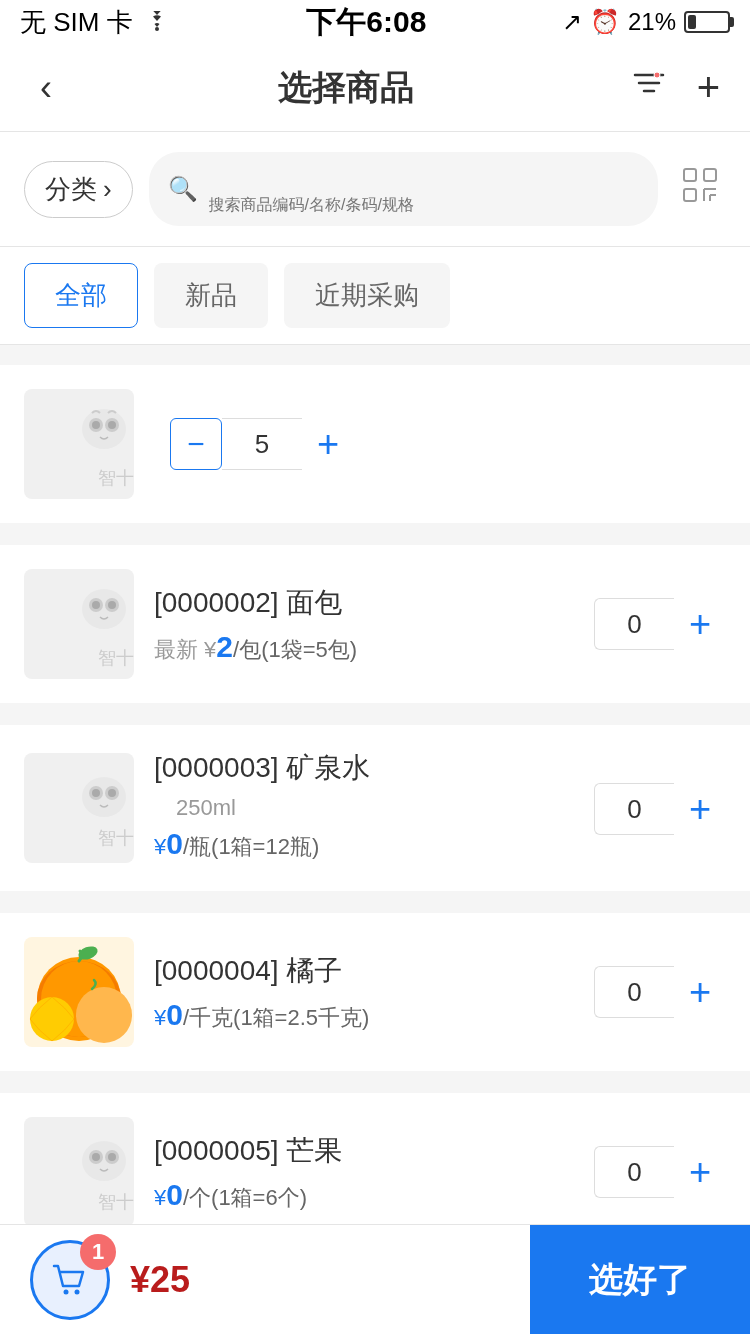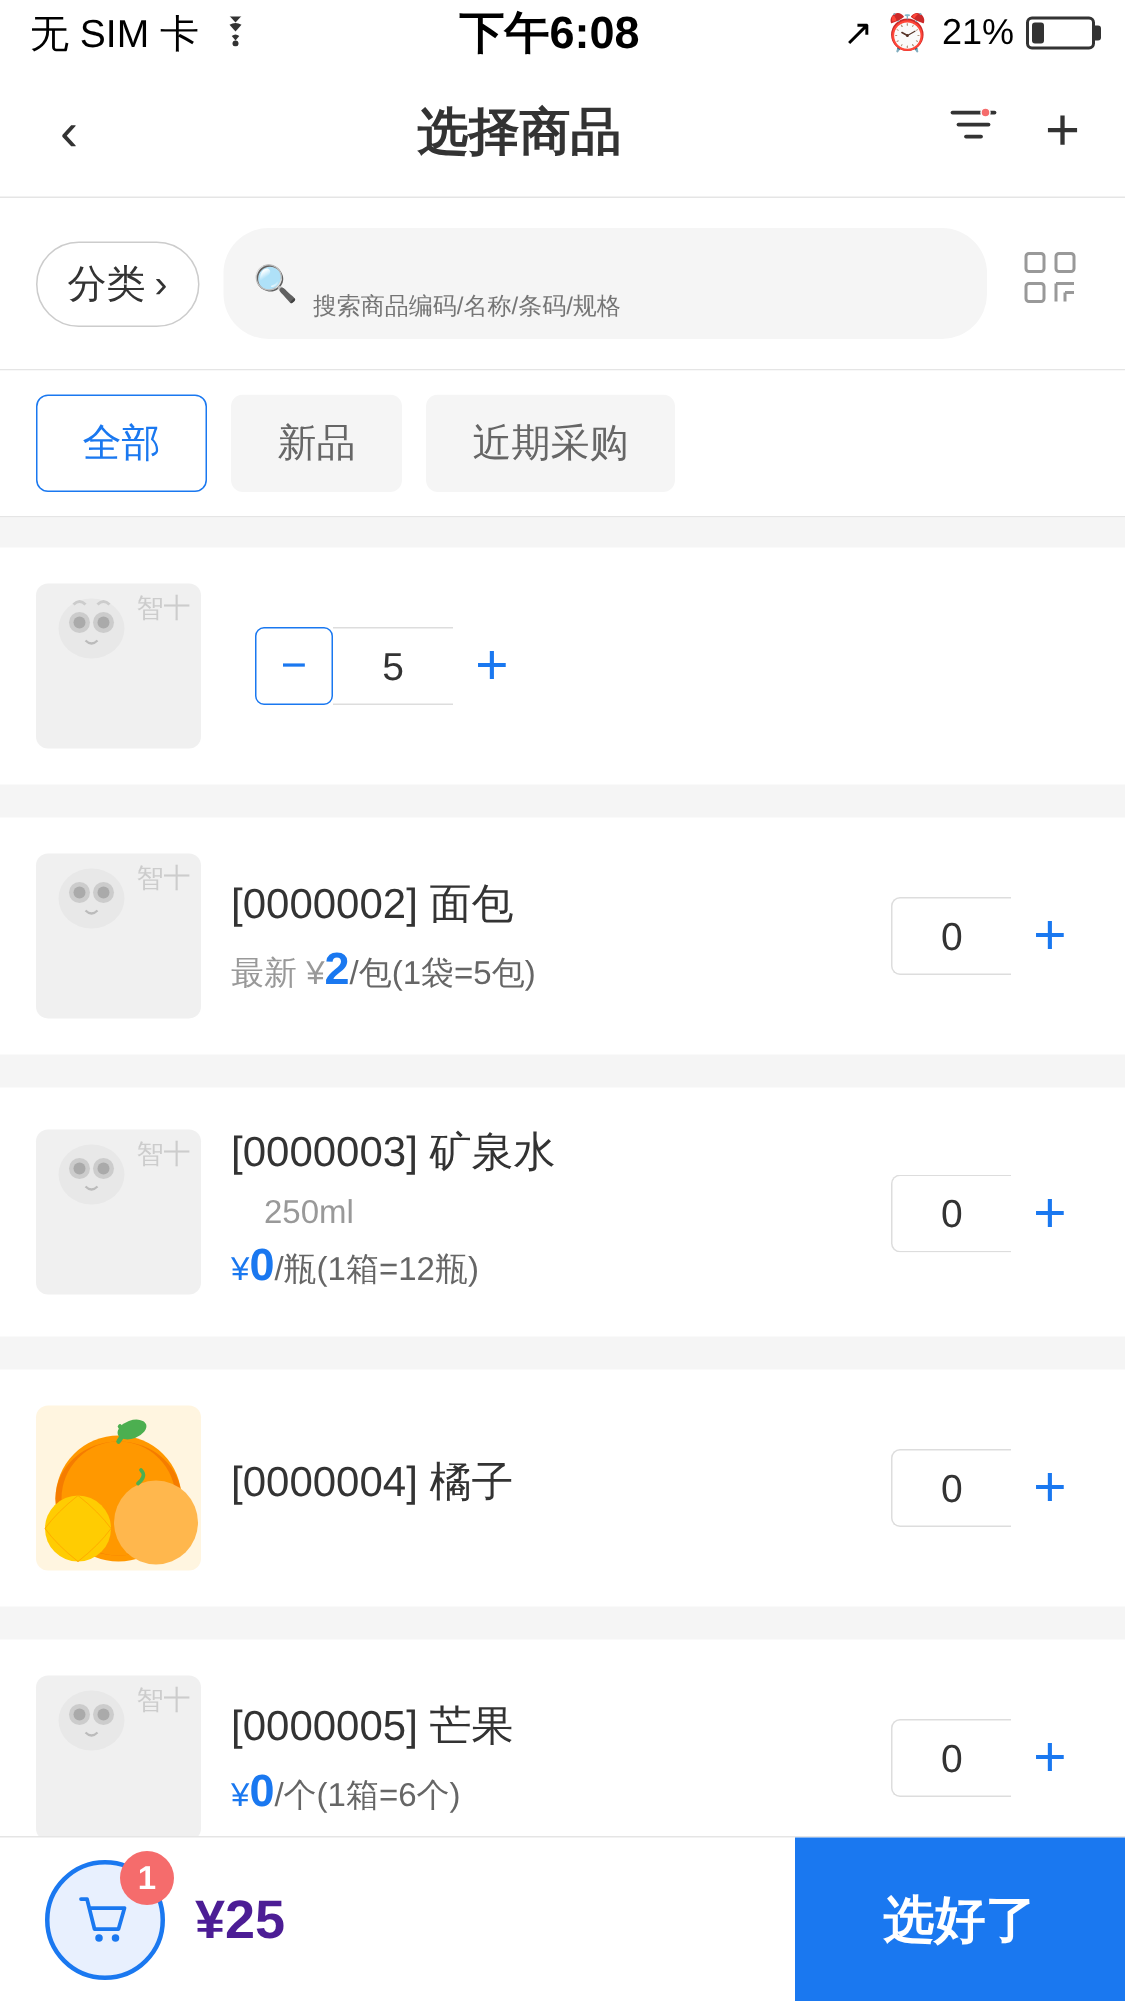--- a/index.html
+++ b/index.html
@@ -104,21 +104,21 @@
       padding: 24px 24px;
       min-height: 120px;
     }
     .product-image {
       width: 110px; height: 110px; border-radius: 8px;
       background: #f0f0f0; margin-right: 20px;
       display: flex; align-items: center; justify-content: center;
       overflow: hidden; flex-shrink: 0;
     }
     .owl-placeholder {
-      display: flex; align-items: flex-start; justify-content: center;
+      display: flex; flex-direction: column; align-items: flex-end; justify-content: center;
       width: 100%; height: 100%; color: #bbb;
     }
     .owl-eyes { font-size: 32px; }
     .owl-text { font-size: 18px; color: #ccc; margin-top: 4px; }
 
     .product-info { flex: 1; min-width: 0; }
     .product-name { font-size: 28px; color: #333; font-weight: 500; margin-bottom: 8px; }
     .product-spec { font-size: 22px; color: #999; margin-bottom: 6px; margin-left: 22px; }
     .product-price { font-size: 24px; color: #333; }
     .price-highlight { color: #1a78f0; font-size: 30px; font-weight: 600; }
@@ -175,21 +175,21 @@
       display: flex; align-items: center; justify-content: center;
       cursor: pointer;
     }
     .cart-badge {
       position: absolute; top: -6px; right: -6px;
       background: #f56c6c; color: #fff; border-radius: 50%;
       width: 36px; height: 36px; font-size: 22px;
       display: flex; align-items: center; justify-content: center;
       font-weight: 600;
     }
-    .cart-total { font-size: 36px; font-weight: 600; color: #4c1d95; }
+    .cart-total { font-size: 36px; font-weight: 600; color: #b91c1c; }
     .confirm-btn {
       position: absolute; right: 0; top: 0; bottom: 0;
       width: 220px; background: #1a78f0; color: #fff;
       font-size: 34px; font-weight: 600; border: none;
       display: flex; align-items: center; justify-content: center;
       cursor: pointer;
     }
 
     
     .section-gap { height: 20px; background: #f5f5f5; }
@@ -368,20 +368,23 @@
         <path d="M68 52 Q74 47 70 43" stroke="#4caf50" stroke-width="2.5" fill="none" stroke-linecap="round"></path>
 
         <circle cx="28" cy="82" r="22" fill="#ffcc02"></circle>
         <line x1="28" y1="60" x2="28" y2="104" stroke="#ff9800" stroke-width="1"></line>
         <line x1="6" y1="82" x2="50" y2="82" stroke="#ff9800" stroke-width="1"></line>
         <path d="M28 60 Q14 71 6 82 Q14 93 28 104 Q42 93 50 82 Q42 71 28 60Z" fill="#ffcc02" stroke="#ffa000" stroke-width="0.5"></path>
       </svg>
     </div>
     <div class="product-info">
       <div class="product-name">[0000004] 橘子</div>
+      <div class="product-price">
+        <span style="color:#1a78f0; font-size:22px;">¥</span><span class="price-highlight">0</span><span class="price-unit">/千克(1箱=2.5千克)</span>
+      </div>
     </div>
     <div class="quantity-control">
       <input class="qty-input" type="text" value="0" style="border-left: 1.5px solid rgb(221, 221, 221); border-radius: 6px 0px 0px 6px;">
       <button class="qty-btn-plus" style="color:#1a78f0; font-size:38px;">+</button>
     </div>
   </div>
 
   <div class="section-gap"></div>
 
   <div class="product-item">

